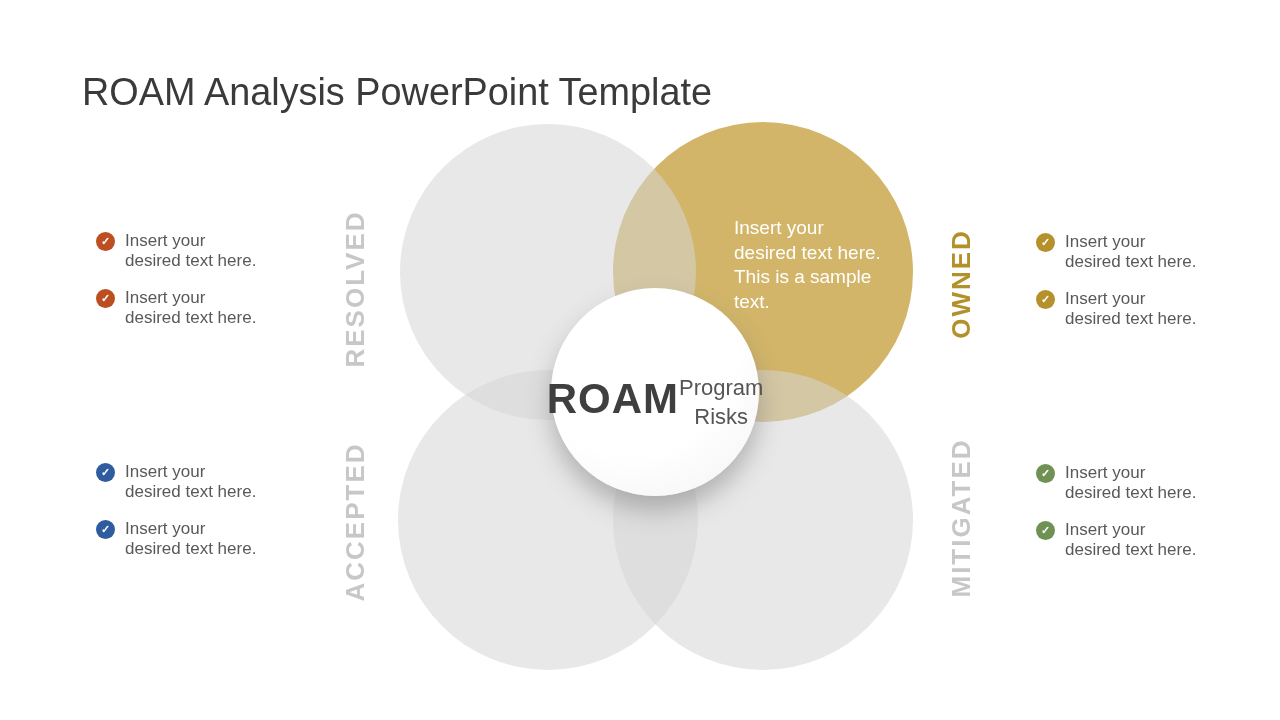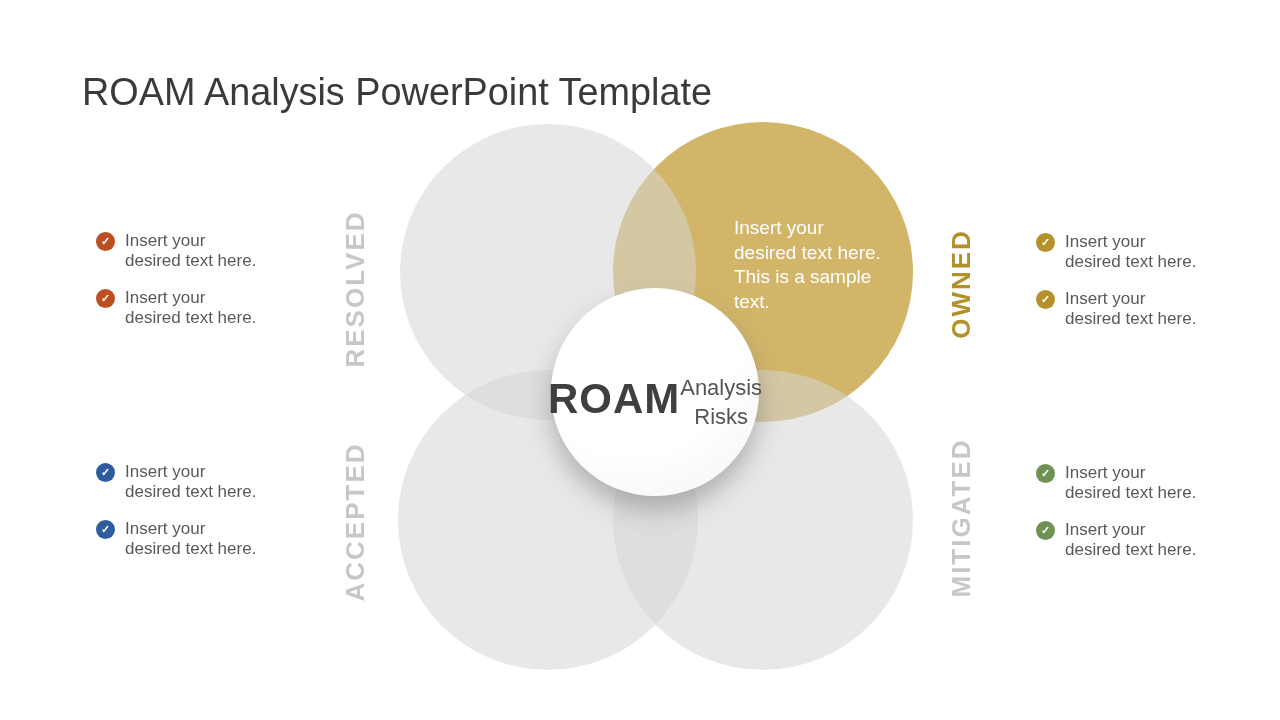--- a/index.html
+++ b/index.html
@@ -85,21 +85,21 @@
   <div class="circle c-gray c-bl"></div>
   <div class="circle c-gray c-br"></div>
 
   <div class="gold-note">Insert your
 desired text here.
 This is a sample
 text.</div>
 
   <div class="center-circle">
     <div class="center-roam">ROAM</div>
-    <div class="center-sub">Analysis
+    <div class="center-sub">Program
 Risks</div>
   </div>
 
   <div class="vlabel gray v-resolved">RESOLVED</div>
   <div class="vlabel gold v-owned">OWNED</div>
   <div class="vlabel gray v-accepted">ACCEPTED</div>
   <div class="vlabel gray v-mitigated">MITIGATED</div>
 
   <div class="bullet-group bg-resolved">
     <div class="bullet-item">

